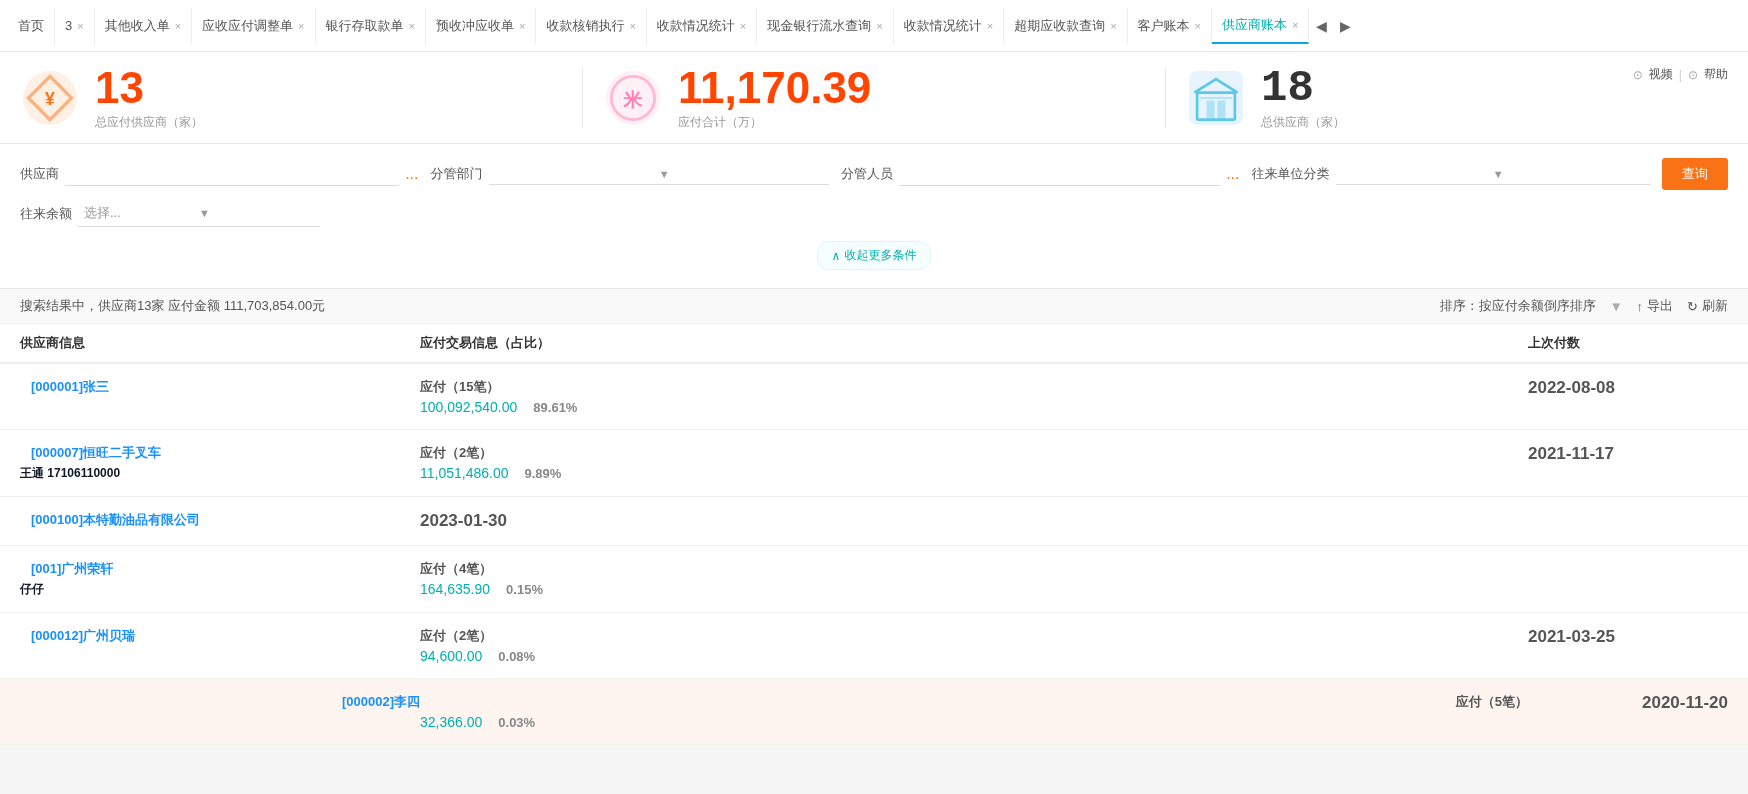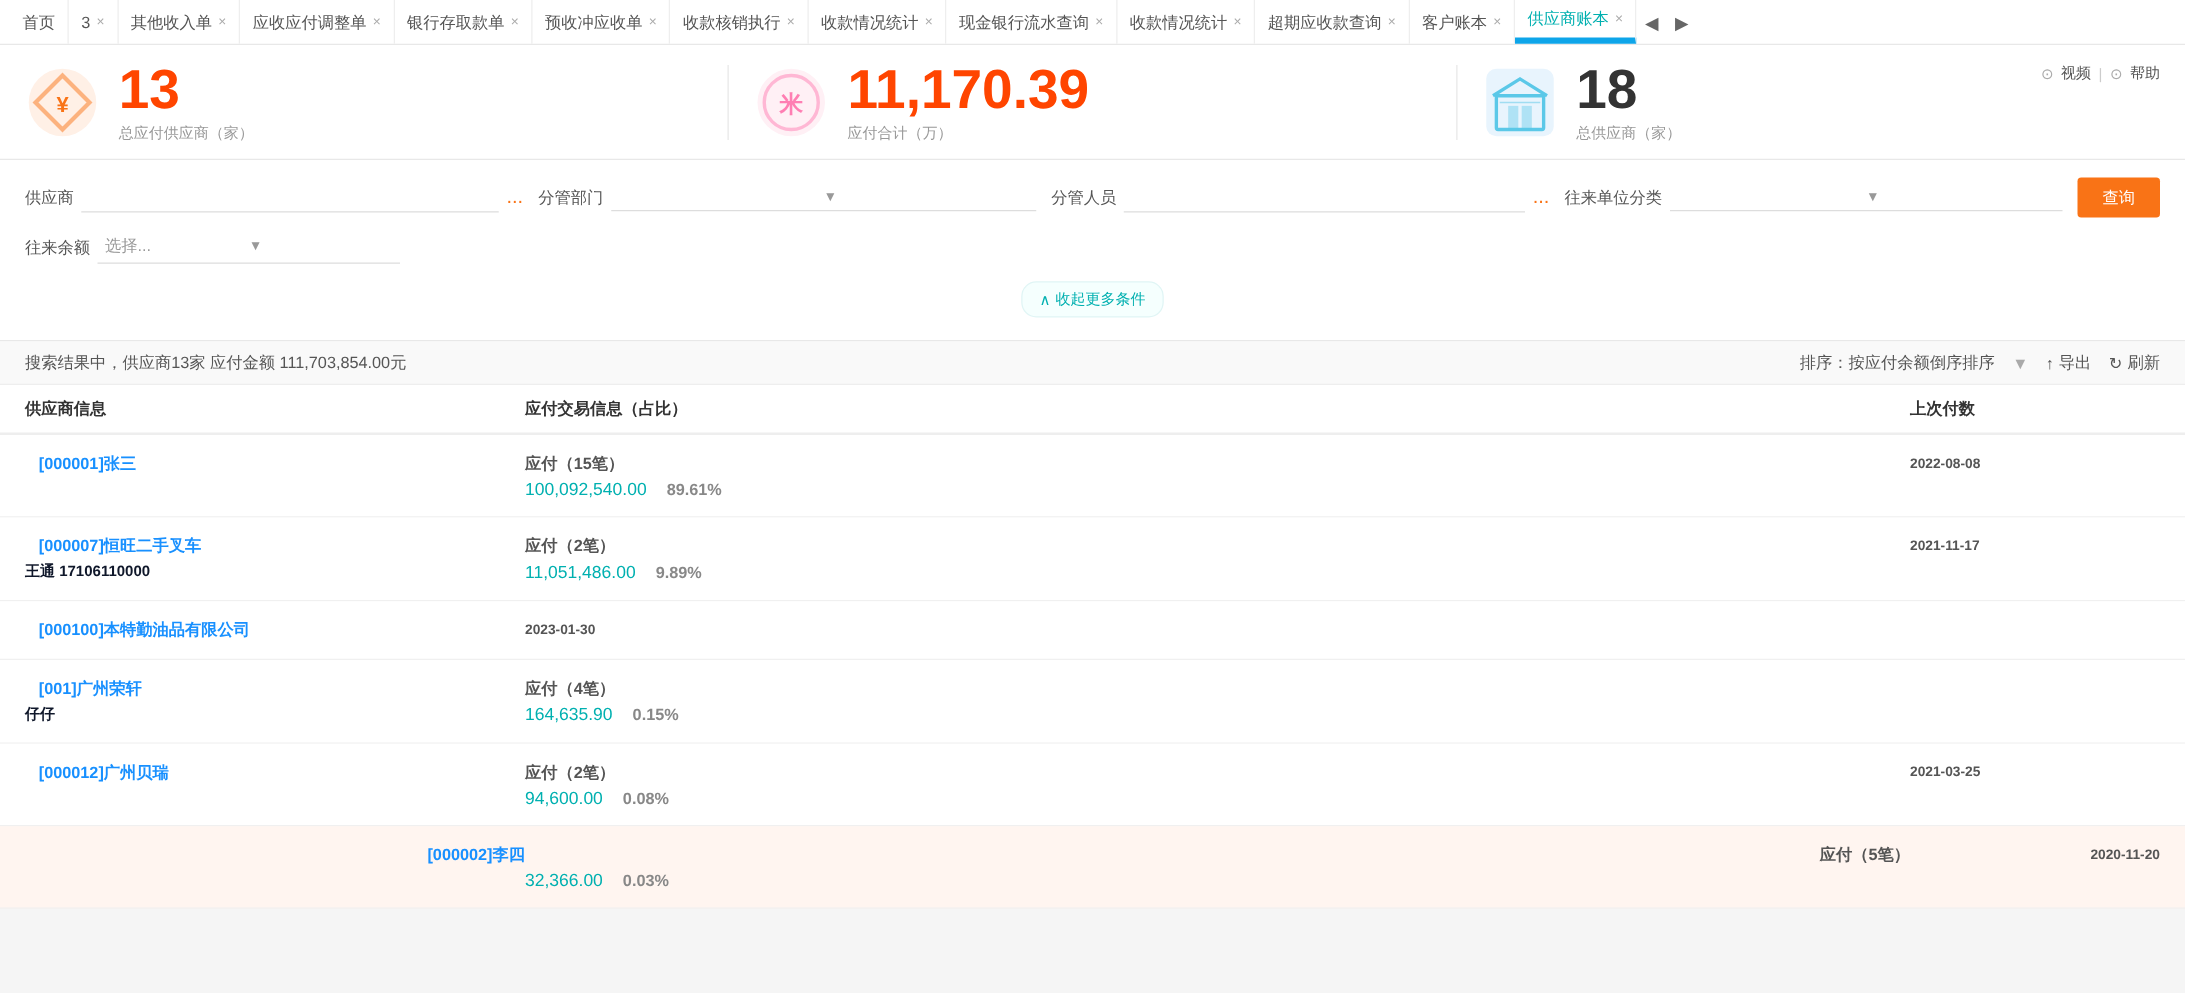--- a/index.html
+++ b/index.html
@@ -1,29 +1,29 @@
 <!DOCTYPE html>
 <html><head>
   <meta charset="utf-8">
   <style>
     * { margin: 0; padding: 0; box-sizing: border-box; }
     body { font-family: 'Microsoft YaHei', SimSun, sans-serif; font-size: 13px; background: #f5f5f5; color: #333; width: 1748px; min-height: 794px; overflow-x: hidden; }
 
     
     .top-nav {
       display: flex; align-items: center; background: #fff; border-bottom: 1px solid #e8e8e8;
-      height: 36px; padding: 0 8px; overflow: hidden;
+      height: 52px; padding: 0 8px; overflow: hidden;
     }
     .nav-tab {
       display: inline-flex; align-items: center; padding: 0 10px; height: 36px; font-size: 13px;
       color: #555; cursor: pointer; white-space: nowrap; border-right: 1px solid #eee;
       flex-shrink: 0;
     }
     .nav-tab .close-x { margin-left: 5px; color: #aaa; font-size: 11px; }
-    .nav-tab.active { color: #00b0b0; border-bottom: 6px solid #0ea5e9; }
+    .nav-tab.active { color: #00b0b0; border-bottom: 2px solid #0ea5e9; }
     .nav-arrow { width: 24px; height: 36px; display: flex; align-items: center; justify-content: center; cursor: pointer; color: #666; font-size: 14px; flex-shrink: 0; }
 
     
     .stats-row {
       display: flex; background: #fff; border-bottom: 1px solid #e8e8e8; padding: 12px 20px;
       align-items: center; position: relative;
     }
     .stat-block {
       display: flex; align-items: center; flex: 1;
     }
@@ -91,21 +91,21 @@
     .table-row.highlighted { background: #fff5f0; text-align: right; }
 
     .supplier-name { color: #1890ff; text-decoration: none; font-size: 13px; cursor: pointer; padding-left: 11px; }
     .supplier-sub { color: #0f172a; font-size: 12px; margin-top: 3px; }
 
     .trans-label { font-size: 13px; color: #555; }
     .trans-amount { color: #00b0b0; font-size: 14px; font-weight: 500; cursor: pointer; margin-top: 3px; }
     .trans-percent { color: #888; font-size: 13px; margin-left: 16px; }
     .trans-row { display: flex; align-items: baseline; gap: 0; }
 
-    .last-pay-date { font-size: 11px; color: #555; }
+    .last-pay-date { font-size: 17px; color: #555; }
 
     .icon-circle-orange {
       width: 54px; height: 54px; border-radius: 50%; background: #fff0e6;
       display: flex; align-items: center; justify-content: center;
     }
     .icon-circle-pink {
       width: 54px; height: 54px; border-radius: 50%; background: #fff0f5;
       display: flex; align-items: center; justify-content: center;
     }
     .icon-circle-blue {
@@ -216,21 +216,21 @@
         <svg viewBox="0 0 40 40" width="38" height="38">
           <rect x="6" y="16" width="28" height="20" rx="1" fill="none" stroke="#5bc8e8" stroke-width="2"></rect>
           <polyline points="4,16 20,6 36,16" fill="none" stroke="#5bc8e8" stroke-width="2"></polyline>
           <rect x="13" y="22" width="6" height="14" fill="#5bc8e8" opacity="0.4"></rect>
           <rect x="21" y="22" width="6" height="14" fill="#5bc8e8" opacity="0.4"></rect>
           <line x1="8" y1="20" x2="32" y2="20" stroke="#5bc8e8" stroke-width="1" opacity="0.5"></line>
         </svg>
       </div>
     </div>
     <div class="stat-info">
-      <div class="stat-number" style="color:#333;">18</div>
+      <div class="stat-number" style="color:#333;font-family:Liberation Mono, monospace;">18</div>
       <div class="stat-label">总供应商（家）</div>
     </div>
   </div>
 
   <div class="top-right-links">
     <span style="color:#aaa;">⊙</span>
     <span>视频</span>
     <span style="color:#ccc;">|</span>
     <span style="color:#aaa;">⊙</span>
     <span>帮助</span>

